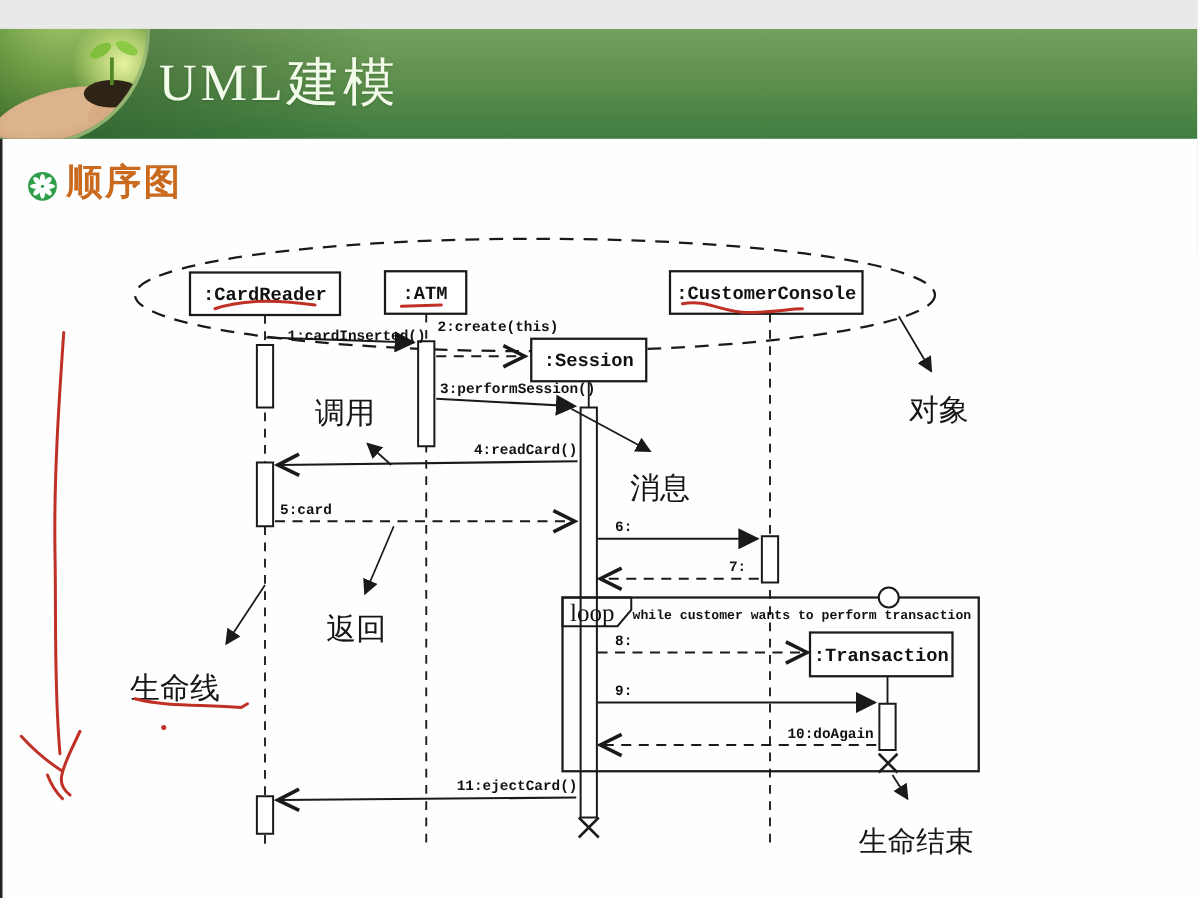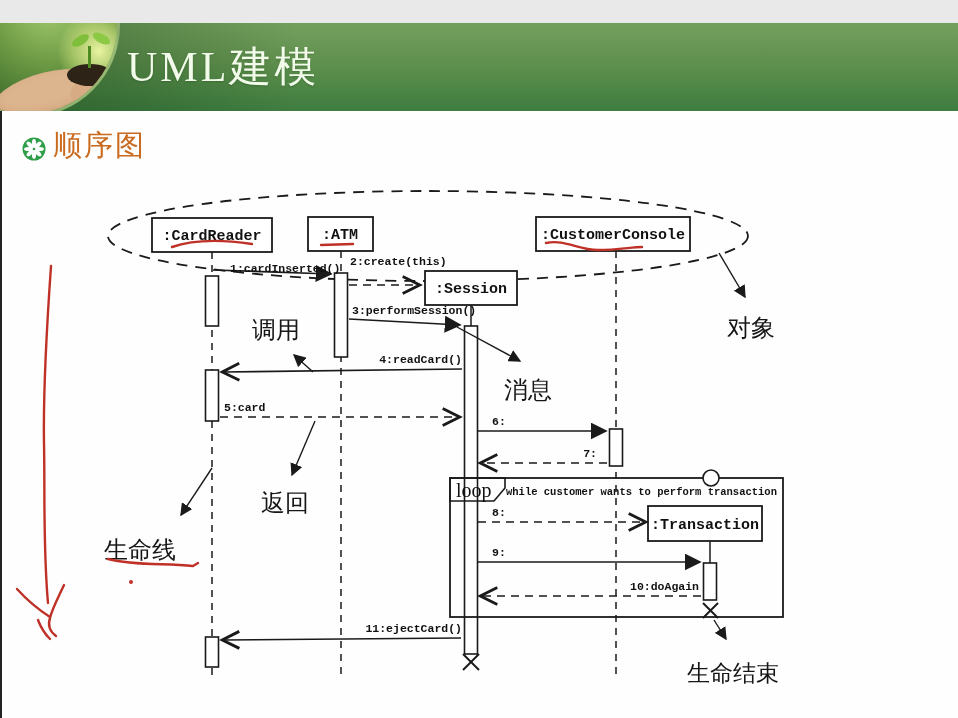--- a/index.html
+++ b/index.html
@@ -28,21 +28,21 @@
     background:#7fbf3b;transform:rotate(-32deg);}
   .logo .leaf2{position:absolute;left:153px;top:98px;width:19px;height:9px;border-radius:50%;
     background:#8cc944;transform:rotate(28deg);}
   .page-title{position:absolute;left:127px;top:16px;font-family:"Liberation Serif",serif;
     font-size:42px;font-weight:500;letter-spacing:3px;color:#f2fbe9;line-height:56px;
     text-shadow:0 1px 2px rgba(30,70,30,.35);}
 
   
   .bullet{position:absolute;left:21px;top:113px;width:26px;height:26px;}
   .section-heading{position:absolute;left:53px;top:103px;font-family:"Liberation Serif",serif;
-    font-size:29px;font-weight:normal;color:#c96a1e;letter-spacing:2px;}
+    font-size:29px;font-weight:bold;color:#c96a1e;letter-spacing:2px;}
 
   
   .left-edge{position:absolute;left:0;top:88px;width:2px;height:624px;background:#242424;}
   .footer-bar{position:absolute;left:0;top:711px;width:958px;height:7px;
     background:#bfbfbf;border-top:1px solid #595959;box-sizing:border-box;}
 
   
   svg.diagram{position:absolute;left:0;top:0;pointer-events:none;}
   .ink{stroke:#1a1a1a;fill:none;}
   .box{fill:#ffffff;stroke:#1a1a1a;stroke-width:1.8;}

